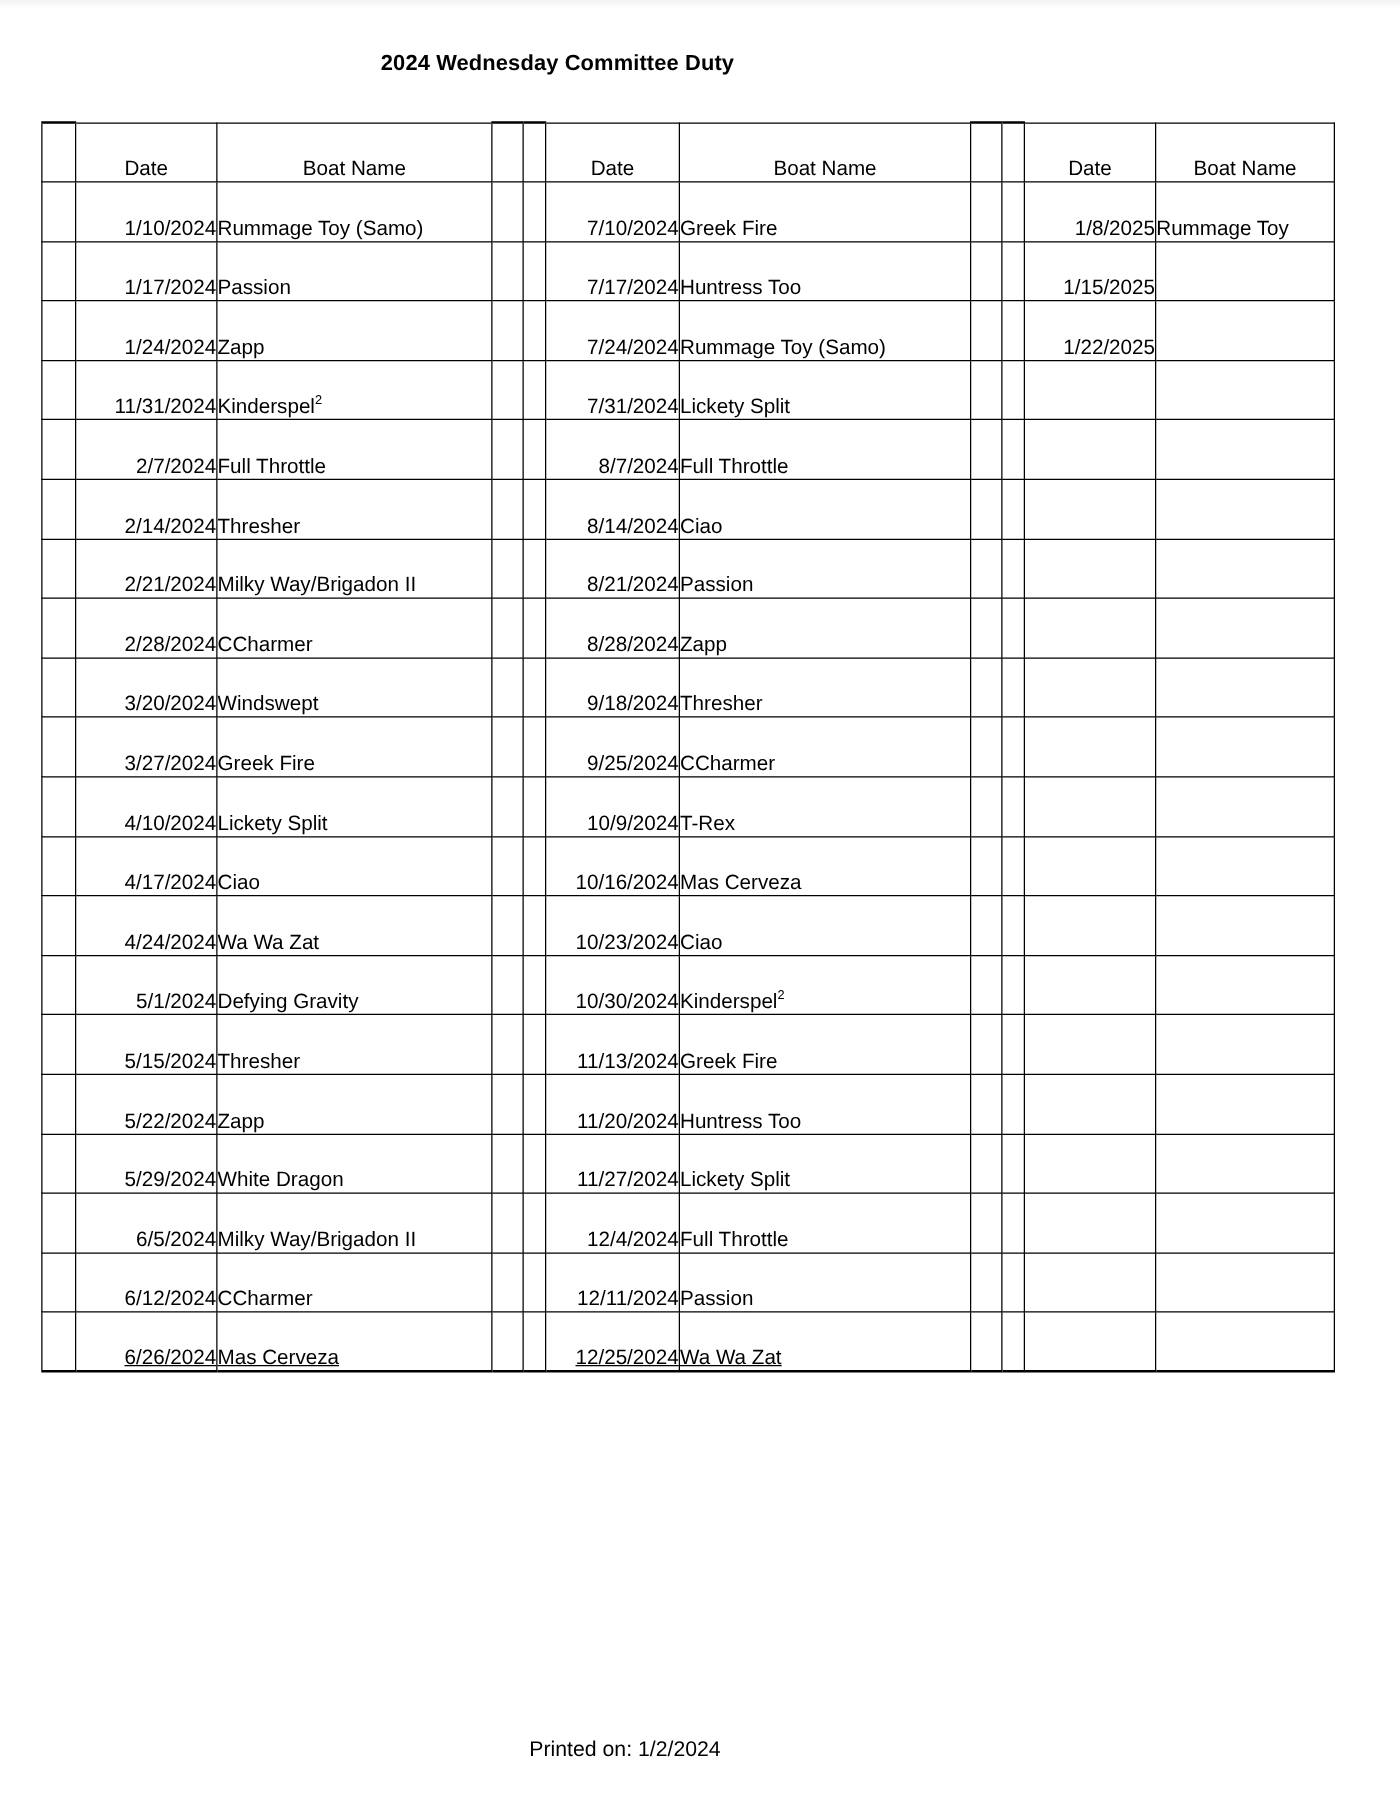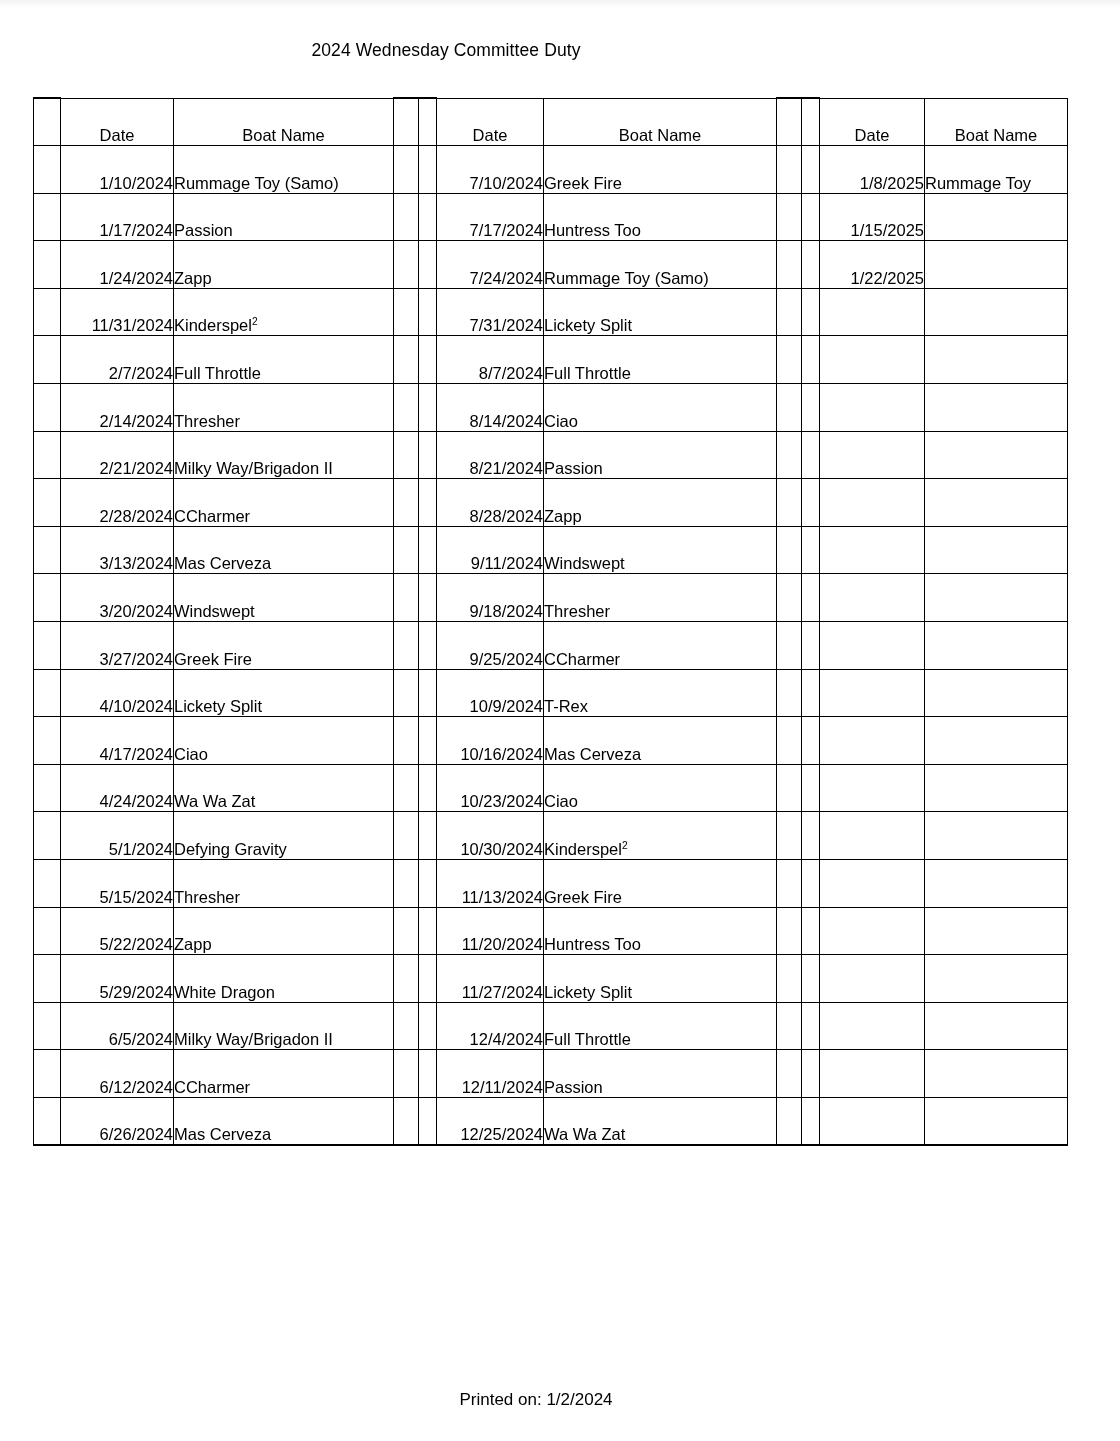--- a/index.html
+++ b/index.html
@@ -22,21 +22,21 @@
     height: 7px;
     background: linear-gradient(to bottom, #f2f2f2 0%, #fafafa 60%, #ffffff 100%);
   }
   .page-title {
     position: absolute;
     top: 40px;
     left: 0;
     width: 892px;
     text-align: center;
     font-size: 17.5px;
-    font-weight: normal;
+    font-weight: bold;
     letter-spacing: 0.1px;
   }
   .sheet {
     position: absolute;
     top: 97px;
     left: 33px;
     width: 1027px;
   }
   table.duty {
     border-collapse: collapse;
@@ -81,35 +81,35 @@
     white-space: nowrap;
   }
   td.boat {
     text-align: left;
     padding-left: 5px;
     padding-bottom: 5px;
     white-space: nowrap;
   }
   tbody tr:last-child td {
     border-bottom: 2.4px solid #000;
+    text-decoration: underline;
   }
   td.spacer { }
   sup {
     font-size: 0.62em;
     vertical-align: super;
     line-height: 0;
   }
   .printed {
     position: absolute;
     top: 1390px;
     left: 0;
     width: 1000px;
     text-align: center;
     font-size: 17px;
-    margin-left: 36px;
   }
 </style>
 </head>
 <body>
 
 <div class="top-band"></div>
 
 <div class="page-title">2024 Wednesday Committee Duty</div>
 
 <div class="sheet">
@@ -242,33 +242,20 @@
           <td class="spacer"></td>
           <td class="date">8/28/2024</td>
           <td class="boat">Zapp</td>
           <td class="spacer"></td>
           <td class="spacer"></td>
           <td class="date"></td>
           <td class="boat"></td>
         </tr>
         <tr>
           <td class="spacer"></td>
-          <td class="date">3/13/2024</td>
-          <td class="boat">Mas Cerveza</td>
-          <td class="spacer"></td>
-          <td class="spacer"></td>
-          <td class="date">9/11/2024</td>
-          <td class="boat">Windswept</td>
-          <td class="spacer"></td>
-          <td class="spacer"></td>
-          <td class="date"></td>
-          <td class="boat"></td>
-        </tr>
-        <tr>
-          <td class="spacer"></td>
           <td class="date">3/20/2024</td>
           <td class="boat">Windswept</td>
           <td class="spacer"></td>
           <td class="spacer"></td>
           <td class="date">9/18/2024</td>
           <td class="boat">Thresher</td>
           <td class="spacer"></td>
           <td class="spacer"></td>
           <td class="date"></td>
           <td class="boat"></td>

